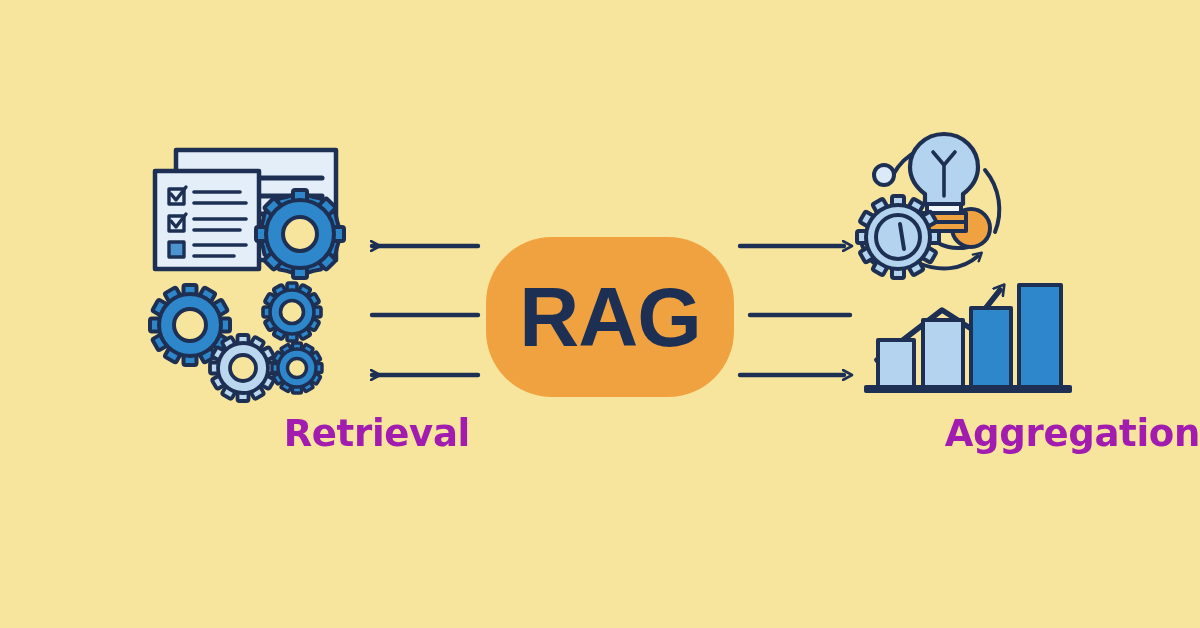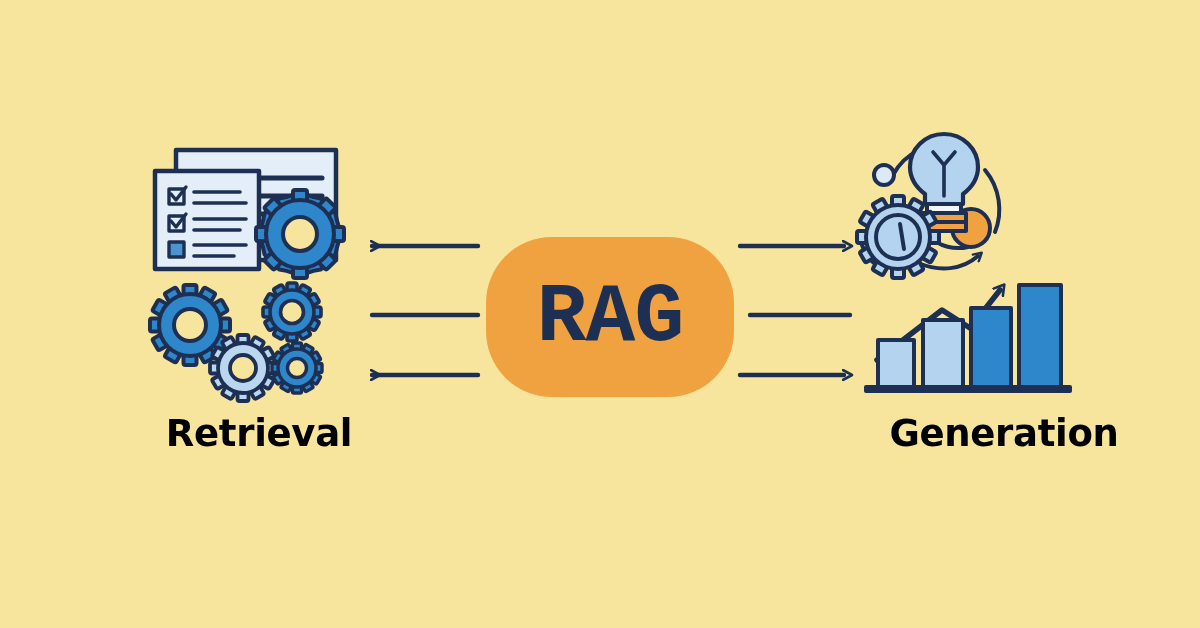--- a/index.html
+++ b/index.html
@@ -22,27 +22,26 @@
   }
   .layer {
     position: absolute;
     top: 0;
     left: 0;
     width: 1200px;
     height: 628px;
   }
   .node-label {
     position: absolute;
-    color: #000000;
+    color: #a21caf;
     font-weight: bold;
     font-family: "DejaVu Sans", "Liberation Sans", sans-serif;
     letter-spacing: -0.3px;
     white-space: nowrap;
-    text-align: center;
-    padding-left: 24px;
+    text-align: right;
   }
   #label-retrieval {
     left: 0;
     width: 470px;
     top: 412px;
     font-size: 37px;
   }
   #label-aggregation {
     left: 360px;
     width: 480px;
@@ -60,21 +59,21 @@
     left: 487px;
     top: 240px;
     width: 246px;
     height: 155px;
     display: flex;
     align-items: center;
     justify-content: center;
     font-size: 83px;
     font-weight: bold;
     color: #1d3054;
-    font-family: Liberation Mono, monospace;
+    font-family: Liberation Sans, sans-serif;
     letter-spacing: -1px;
     pointer-events: none;
   }
 </style>
 </head>
 <body>
 
 <div id="stage">
 
   <svg class="layer" viewBox="0 0 1200 628" xmlns="http://www.w3.org/2000/svg">
@@ -294,15 +293,15 @@
       <rect x="864" y="385" width="208" height="8" rx="2" fill="#1D3054"></rect>
     </g>
 
   </svg>
 
   <div id="center-text">RAG</div>
 
   <div class="node-label" id="label-retrieval">Retrieval</div>
 
 
-  <div class="node-label" id="label-generation">Generation</div>
+  <div class="node-label" id="label-generation">Aggregation</div>
 
 </div>
 
 </body></html>

